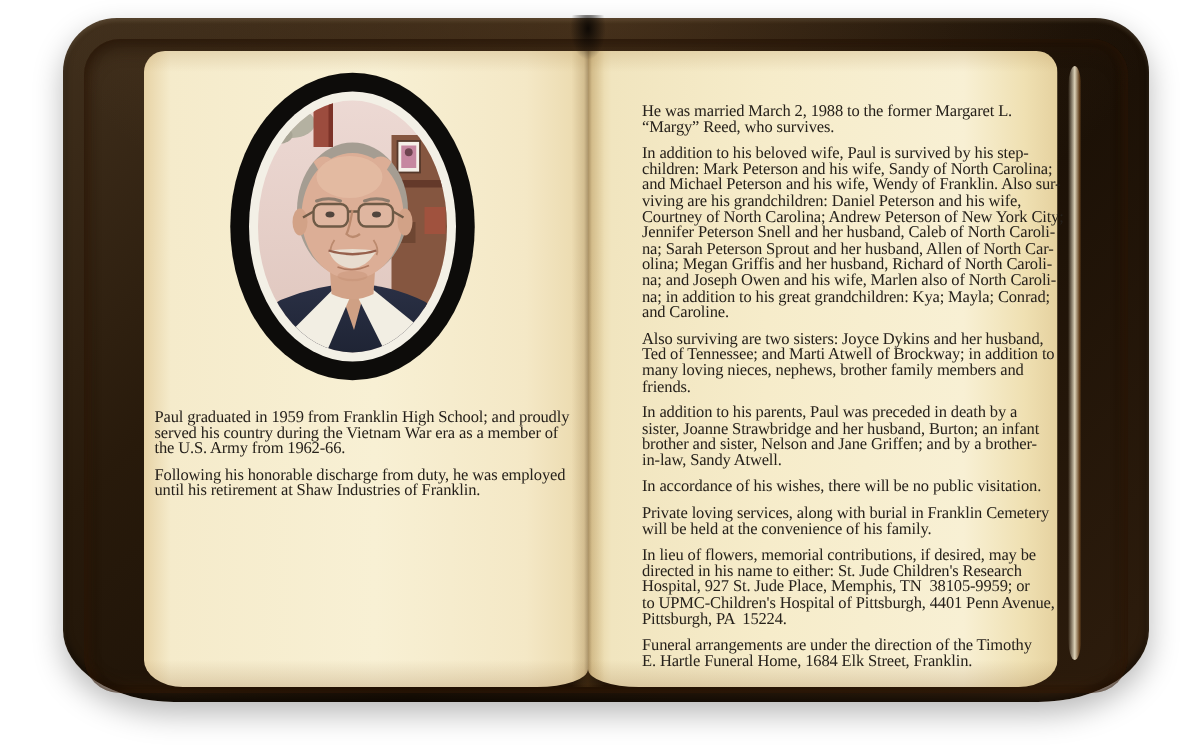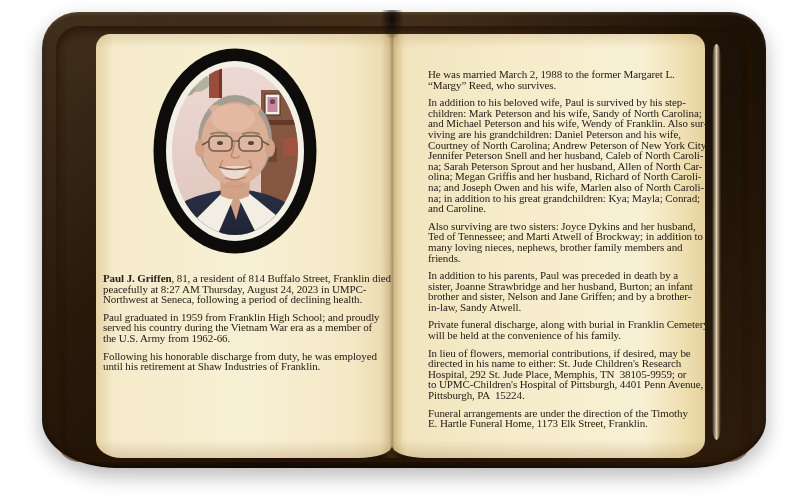--- a/index.html
+++ b/index.html
@@ -139,23 +139,20 @@
       <path d="M 82 92 Q 80 104 78 108 Q 82 112 87 108" stroke="#bb8a6e" stroke-width="1.5" fill="none"></path>
       <path d="M 70 112 Q 66 118 68 122 M 96 112 Q 100 118 98 122" stroke="#bb8a6e" stroke-width="1.2" fill="none"></path>
       <path d="M 66 119 Q 82 117 98 119 Q 92 130 82 131 Q 70 130 66 119 Z" fill="#e8ddcf"></path>
       <path d="M 66 119 Q 82 124 98 119" stroke="#96604c" stroke-width="1.5" fill="none"></path>
       <path d="M 72 130 Q 82 134 93 129" stroke="#b07a60" stroke-width="1.2" fill="none"></path>
       <ellipse cx="82" cy="136" rx="10" ry="3.5" fill="#c08a6c" opacity=".35"></ellipse>
     </g>
   </svg>
 
   <div class="text-col left-col">
-    <p class="para"><b>Paul J. Griffen</b><span>, 81, a resident of 814 Buffalo Street, Franklin died
-peacefully at 8:27 AM Thursday, August 24, 2023 in UMPC-
-Northwest at Seneca, following a period of declining health.</span></p>
     <p class="para">Paul graduated in 1959 from Franklin High School; and proudly
 served his country during the Vietnam War era as a member of
 the U.S. Army from 1962-66.</p>
     <p class="para">Following his honorable discharge from duty, he was employed
 until his retirement at Shaw Industries of Franklin.</p>
   </div>
 
   <div class="text-col right-col">
     <p class="para">He was married March 2, 1988 to the former Margaret L.
 “Margy” Reed, who survives.</p>
@@ -171,24 +168,25 @@
 na; in addition to his great grandchildren: Kya; Mayla; Conrad;
 and Caroline.</p>
     <p class="para">Also surviving are two sisters: Joyce Dykins and her husband,
 Ted of Tennessee; and Marti Atwell of Brockway; in addition to
 many loving nieces, nephews, brother family members and
 friends.</p>
     <p class="para">In addition to his parents, Paul was preceded in death by a
 sister, Joanne Strawbridge and her husband, Burton; an infant
 brother and sister, Nelson and Jane Griffen; and by a brother-
 in-law, Sandy Atwell.</p>
-    <p class="para">Private funeral discharge, along with burial in Franklin Cemetery
+    <p class="para">In accordance of his wishes, there will be no public visitation.</p>
+    <p class="para">Private loving services, along with burial in Franklin Cemetery
 will be held at the convenience of his family.</p>
     <p class="para">In lieu of flowers, memorial contributions, if desired, may be
 directed in his name to either: St. Jude Children's Research
-Hospital, 292 St. Jude Place, Memphis, TN  38105-9959; or
+Hospital, 927 St. Jude Place, Memphis, TN  38105-9959; or
 to UPMC-Children's Hospital of Pittsburgh, 4401 Penn Avenue,
 Pittsburgh, PA  15224.</p>
     <p class="para">Funeral arrangements are under the direction of the Timothy
-E. Hartle Funeral Home, 1173 Elk Street, Franklin.</p>
+E. Hartle Funeral Home, 1684 Elk Street, Franklin.</p>
   </div>
 
 </div>
 
 </body></html>

